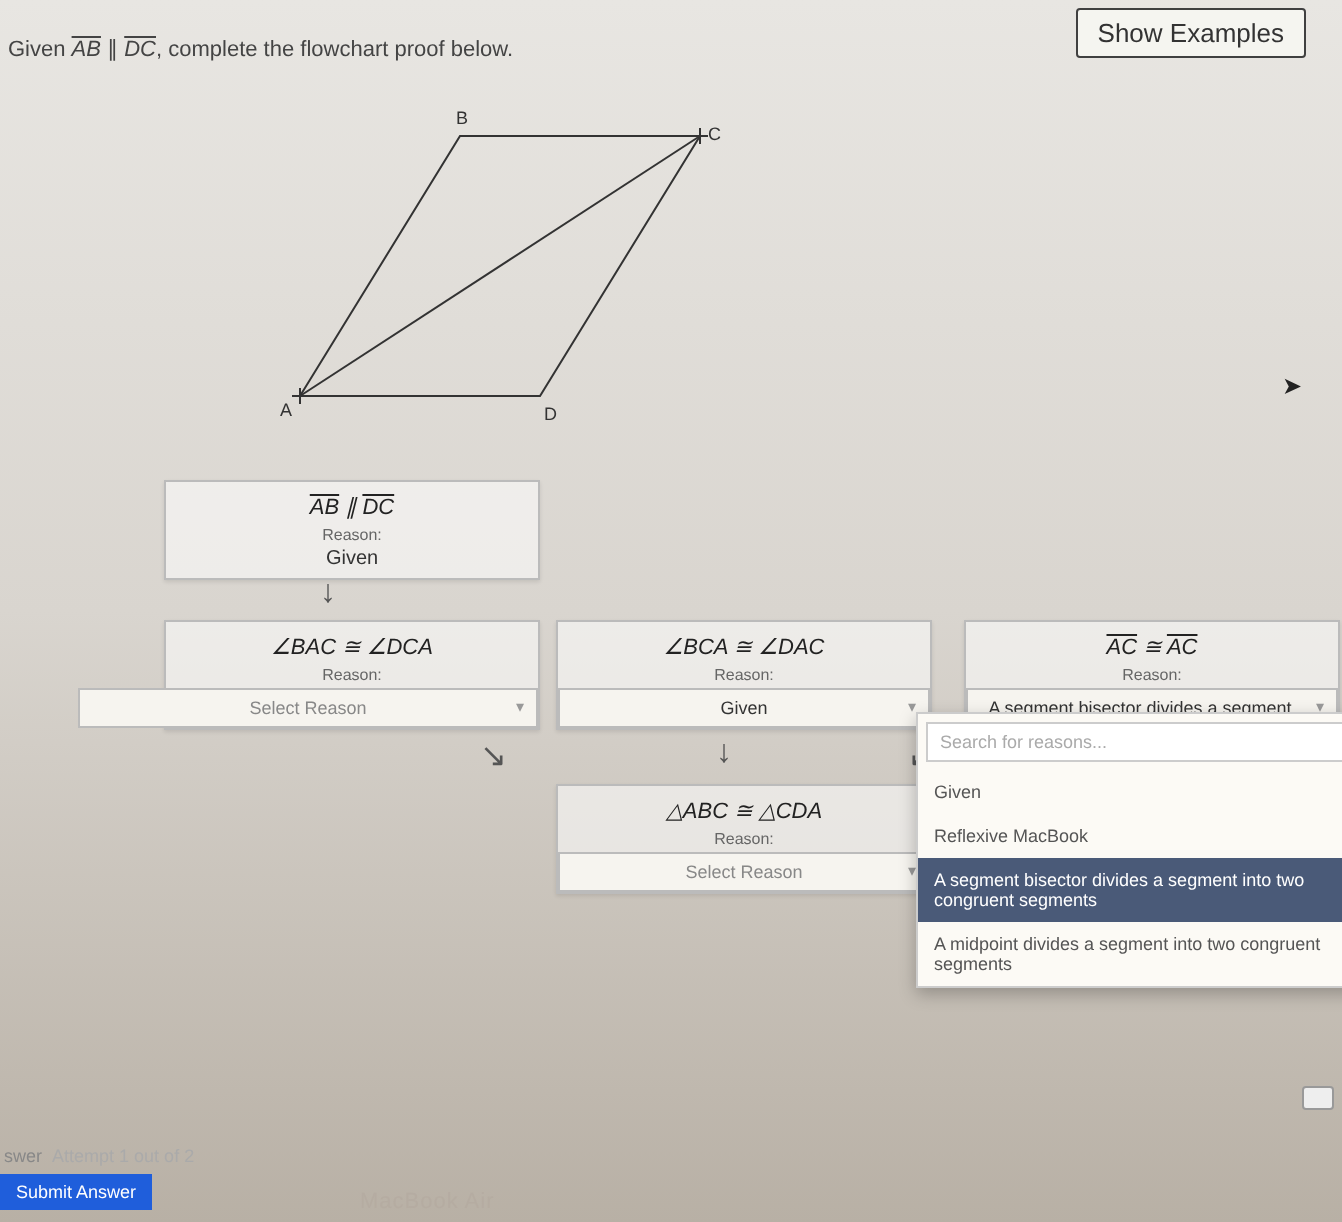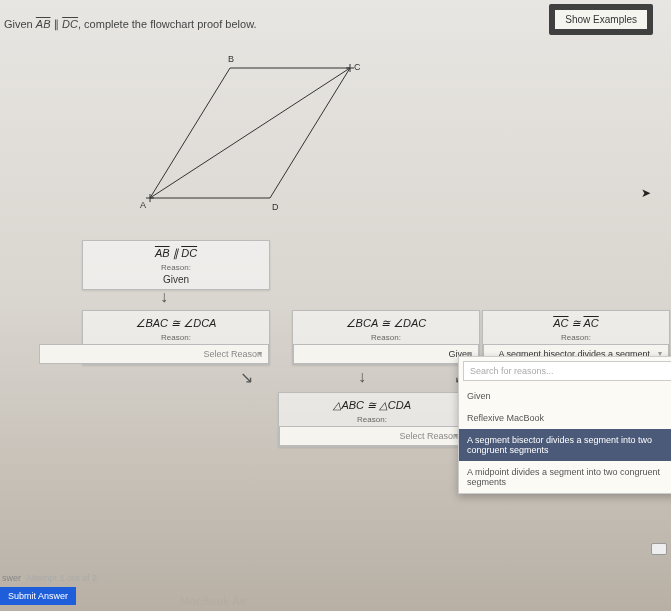--- a/index.html
+++ b/index.html
@@ -9,24 +9,24 @@
   width: 671px;
   height: 611px;
   overflow: hidden;
   position: relative;
   color: #333;
 }
 .top-btn {
   position: absolute;
   top: 4px;
   right: 18px;
-  border: 6px solid #404040;
+  border: 1px solid #404040;
   background: #f5f5f0;
   padding: 4px 10px;
-  font-size: 10px;
+  font-size: 13px;
   border-radius: 2px;
 }
 .prompt {
   position: absolute;
   top: 18px;
   left: 4px;
   font-size: 11px;
   color: #444;
 }
 .prompt .over { text-decoration: overline; font-style: italic; }
@@ -55,21 +55,21 @@
   box-shadow: 0 1px 2px rgba(0,0,0,0.1);
 }
 .box .stmt { font-size: 11px; color: #222; padding-bottom: 3px; font-style: italic; }
 .box .rlabel { font-size: 8px; color: #666; }
 .box .rvalue { font-size: 10px; color: #333; padding: 2px 0 4px 0; }
 .select {
   border: 1px solid #bbb;
   background: #f6f4ef;
   font-size: 9px;
   color: #888;
-  text-align: right;
+  text-align: center;
   padding: 4px 6px;
   margin: 2px -4px 0 -4px;
   position: relative;
 }
 .select.filled { color: #333; }
 .select::after {
   content: "▾";
   position: absolute;
   right: 6px;
   top: 4px;
@@ -183,21 +183,21 @@
   </div>
 
   <div class="arrow" style="top:48px; left:160px;">↓</div>
 
   <div class="box wideselect" style="top:70px; left:82px;">
     <div class="stmt">∠BAC ≅ ∠DCA</div>
     <div class="rlabel">Reason:</div>
     <div class="select">Select Reason</div>
   </div>
 
-  <div class="box" style="top:70px; left:292px;">
+  <div class="box" style="top:70px; left:278px;">
     <div class="stmt">∠BCA ≅ ∠DAC</div>
     <div class="rlabel">Reason:</div>
     <div class="select filled">Given</div>
   </div>
 
   <div class="box" style="top:70px; left:468px;margin-left:14px;">
     <div class="stmt"><span style="text-decoration:overline">AC</span> ≅ <span style="text-decoration:overline">AC</span></div>
     <div class="rlabel">Reason:</div>
     <div class="select filled" style="white-space:normal; line-height:1.2; padding-right:18px;">A segment bisector divides a segment into two congruent segments</div>
   </div>

